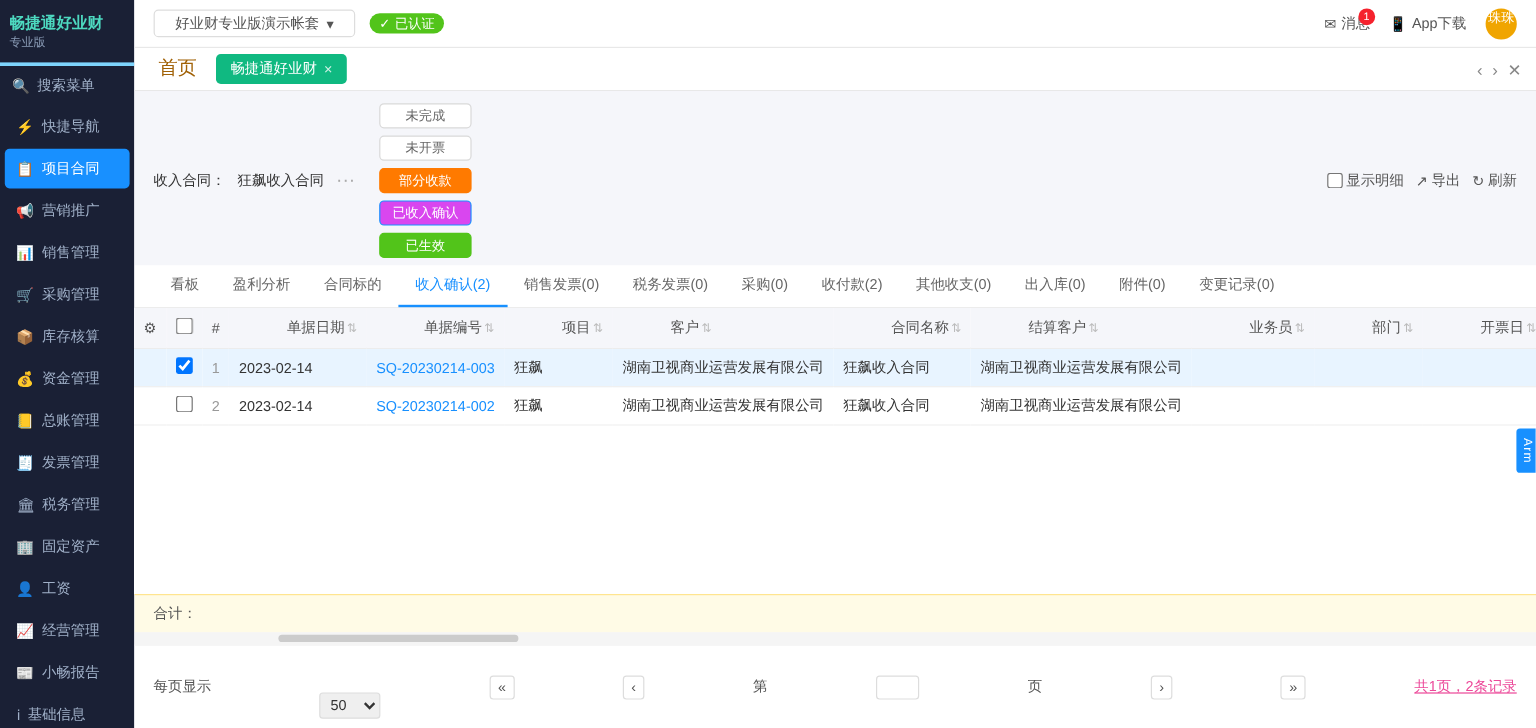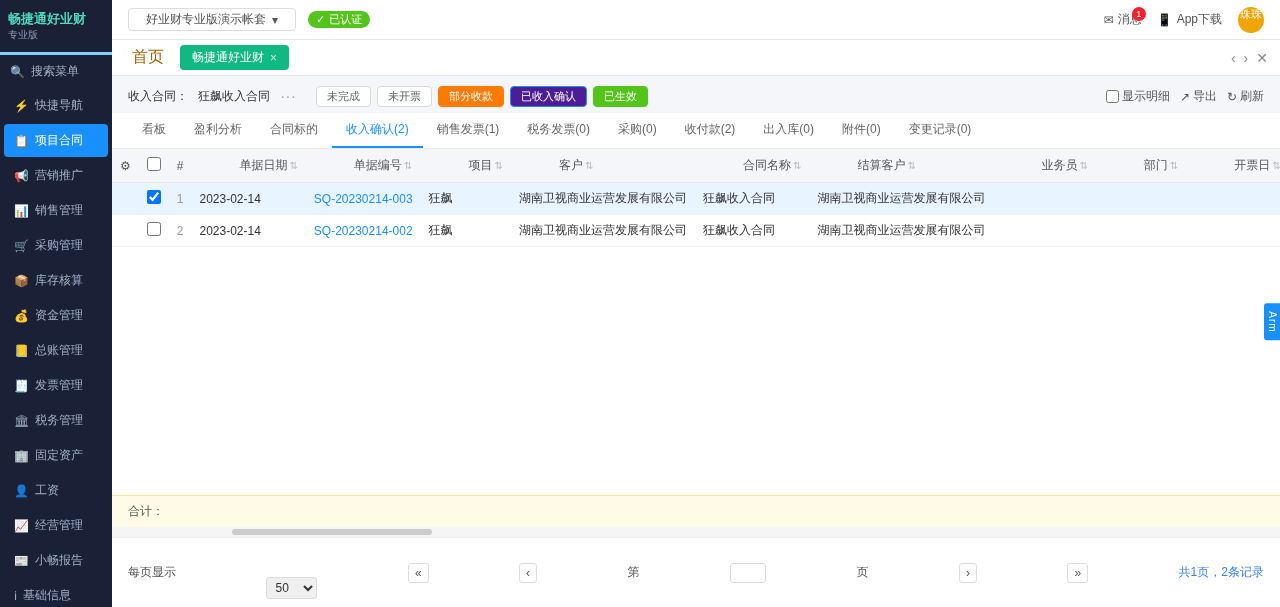--- a/index.html
+++ b/index.html
@@ -30,24 +30,24 @@
     .tabbar { background: #fff; display: flex; align-items: center; padding: 0 12px; height: 36px; border-bottom: 1px solid #e8e8e8; gap: 8px; flex-shrink: 0; }
     .tabbar-home { color: #a16207; font-size: 16px; cursor: pointer; padding: 0 8px; }
     .tab-item { display: flex; align-items: center; gap: 6px; background: #10b981; color: #fff; border-radius: 4px; padding: 4px 12px; font-size: 12px; cursor: pointer; }
     .tab-close { cursor: pointer; opacity: 0.8; }
     .tabbar-controls { margin-left: auto; display: flex; gap: 8px; color: #888; }
     .tabbar-ctrl-btn { cursor: pointer; font-size: 14px; }
 
     
     .contract-header { padding: 10px 16px 6px; display: flex; align-items: center; gap: 10px; background: #f5f6fa; flex-shrink: 0; }
     .contract-more { color: #aaa; cursor: pointer; font-size: 16px; }
-    .status-btns { display: flex; gap: 6px; margin-left: 10px; }
+    .status-btns { display: flex; gap: 6px; margin-left: 10px; flex-direction: column; }
     .status-btn { border: 1px solid #d9d9d9; background: #fff; border-radius: 4px; padding: 2px 10px; font-size: 11px; color: #666; cursor: pointer; }
     .status-btn.active-orange { background: #ff7a00; color: #fff; border-color: #ff7a00; }
-    .status-btn.active-blue { background: #4c1d95; color: #fff; border-color: #1890ff; }
+    .status-btn.active-blue { background: #d946ef; color: #fff; border-color: #1890ff; }
     .status-btn.active-green { background: #52c41a; color: #fff; border-color: #52c41a; }
     .contract-actions { margin-left: auto; display: flex; align-items: center; gap: 10px; font-size: 12px; color: #555; }
     .contract-actions span { cursor: pointer; display: flex; align-items: center; gap: 3px; }
 
     
     .subtabs { display: flex; border-bottom: 1px solid #e8e8e8; background: #fff; padding: 0 16px; flex-shrink: 0; }
     .subtab { padding: 8px 14px; font-size: 12px; color: #666; cursor: pointer; border-bottom: 2px solid transparent; white-space: nowrap; }
     .subtab.active { color: #1890ff; border-bottom: 2px solid #1890ff; }
 
     
@@ -66,21 +66,21 @@
     .col-checkbox { width: 14px; height: 14px; cursor: pointer; }
 
     
     .footer-total { background: #fffbe6; border-top: 1px solid #ffe58f; padding: 6px 16px; font-size: 12px; color: #555; display: flex; align-items: center; flex-shrink: 0; min-height: 32px; }
 
     
     .pagination { display: flex; align-items: center; justify-content: space-between; padding: 8px 16px; background: #fff; border-top: 1px solid #f0f0f0; gap: 8px; font-size: 12px; color: #555; flex-shrink: 0; }
     .page-size-select { border: 1px solid #ddd; border-radius: 3px; padding: 2px 4px; font-size: 12px; color: #333; cursor: pointer; margin-top: 31px; }
     .page-btn { border: 1px solid #ddd; background: #fff; border-radius: 3px; padding: 2px 6px; cursor: pointer; color: #555; font-size: 12px; }
     .page-input { border: 1px solid #ddd; border-radius: 3px; padding: 2px 6px; width: 36px; text-align: center; font-size: 12px; }
-    .page-info { color: #3b82f6; }
+    .page-info { color: #ec4899; text-decoration: underline; }
 
     
     .right-panel-icon { position: absolute; right: 0; top: 50%; transform: translateY(-50%); background: #1890ff; color: #fff; width: 16px; padding: 8px 2px; font-size: 10px; cursor: pointer; border-radius: 3px 0 0 3px; writing-mode: vertical-rl; text-align: center; letter-spacing: 1px; }
 
     
     .scroll-bar-area { background: #f5f5f5; height: 10px; display: flex; align-items: center; flex-shrink: 0; position: relative; }
     .scroll-thumb { height: 6px; width: 200px; background: #ccc; border-radius: 3px; margin-left: 120px; }
   </style>
 </head>
 <body>
@@ -224,24 +224,25 @@
         <span>刷新</span>
       </span>
     </div>
   </div>
 
   <div class="subtabs">
     <div class="subtab">看板</div>
     <div class="subtab">盈利分析</div>
     <div class="subtab">合同标的</div>
     <div class="subtab active">收入确认(2)</div>
-    <div class="subtab">销售发票(1)</div>
+    <div class="subtab">销售发票(0)</div>
     <div class="subtab">税务发票(0)</div>
     <div class="subtab">采购(0)</div>
     <div class="subtab">收付款(2)</div>
+    <div class="subtab">其他收支(0)</div>
     <div class="subtab">出入库(0)</div>
     <div class="subtab">附件(0)</div>
     <div class="subtab">变更记录(0)</div>
   </div>
 
   <div class="table-area" style="position:relative;">
     <table>
       <thead>
         <tr>
           <th class="gear-col">

